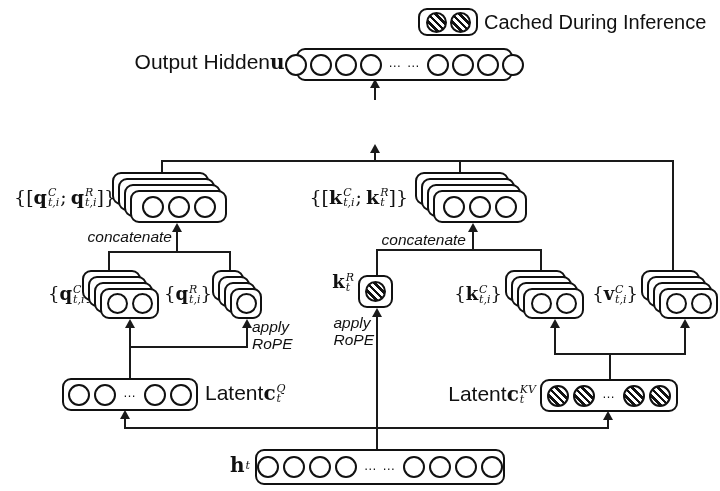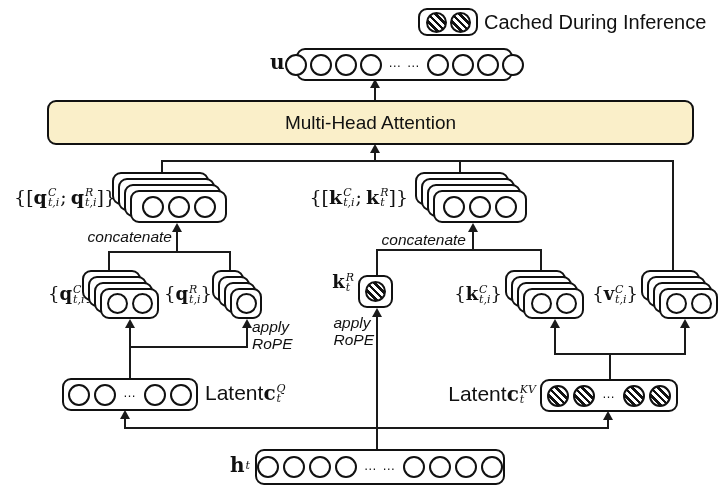--- a/index.html
+++ b/index.html
@@ -96,43 +96,41 @@
   <div class="vl" style="left:684px; top:327px; height:28px;"></div>
   <div class="ah" style="left:680px; top:319px;"></div>
 
   <div class="cbox" style="left:418px; top:8px; width:60px; height:28px; gap:3px;">
     <span class="c sm hatch"></span>
     <span class="c sm hatch"></span>
   </div>
   <div class="legendtxt" style="left:484px; top:11px;">Cached During Inference</div>
 
   <div class="slabel" style="right:430px; top:50px;">
+    <span>Output Hidden </span>
       <span class="math">
         <span class="mb" style="font-size:20px;">u</span>
         <span class="scr">
           <span></span>
           <span>t</span>
         </span>
       </span>
   </div>
   <div class="cbox" style="left:296px; top:48px; width:217px; height:33px; gap:3px;">
     <span class="c"></span>
     <span class="c"></span>
     <span class="c"></span>
     <span class="c"></span>
     <span class="dots">… …</span>
     <span class="c"></span>
     <span class="c"></span>
     <span class="c"></span>
     <span class="c"></span>
   </div>
 
-  <div class="mha">
-    <span>Multi-Head Attention</span>
-  </div>
 
   <div class="mlabel" style="right:604px; top:186px;">
     <span>{[</span>
       <span class="mb">q</span>
       <span class="scr">
         <span>C</span>
         <span>t,i</span>
       </span>
       <span class="sep">;</span>
       <span class="mb">q</span>

